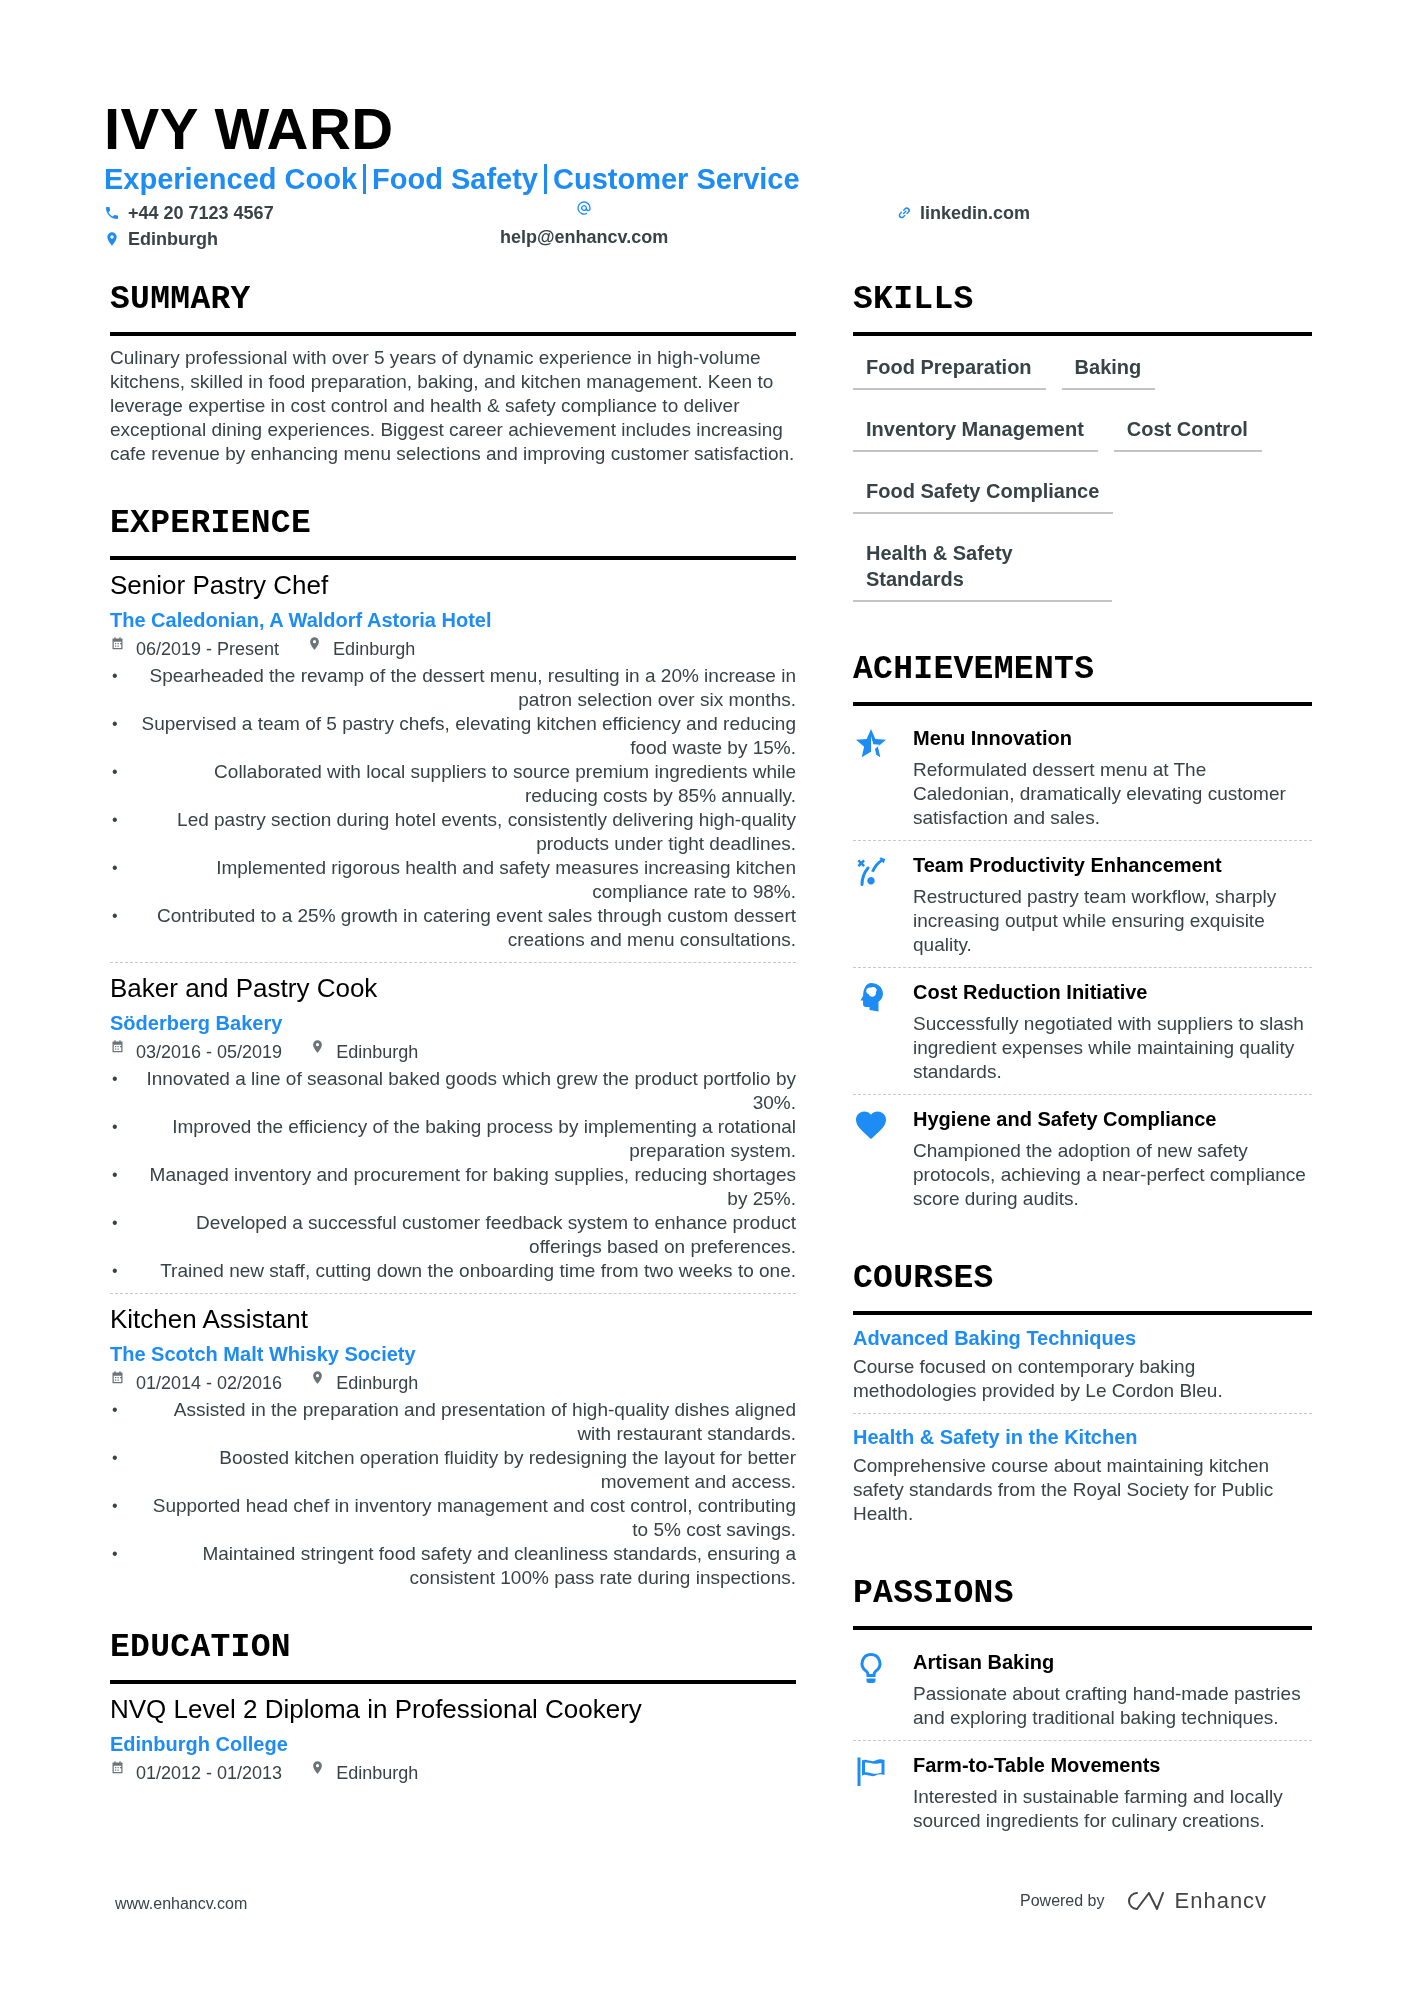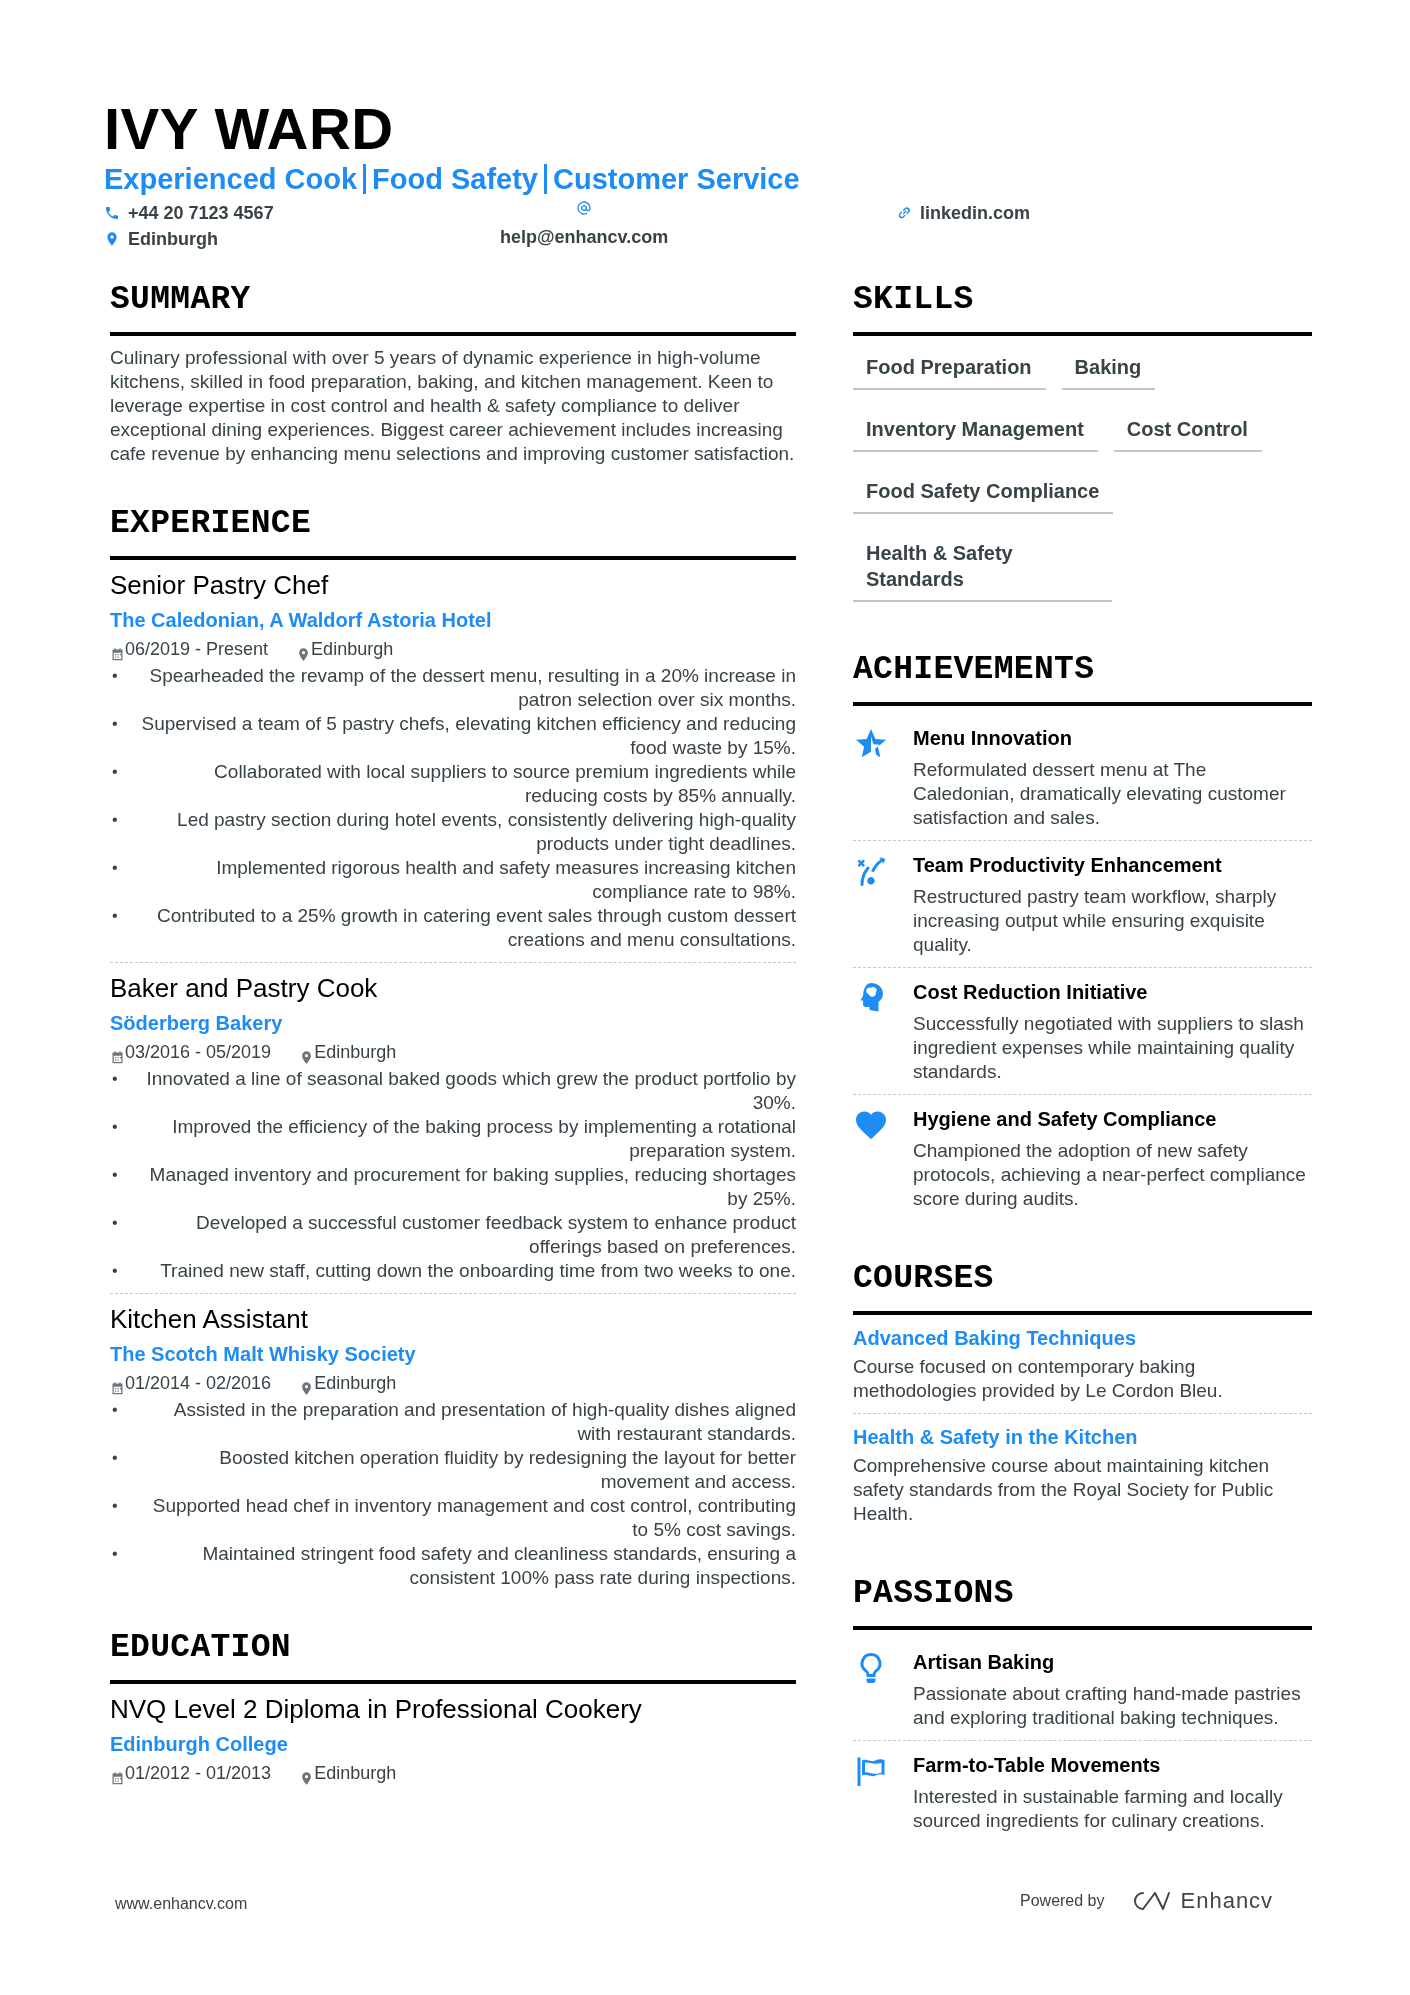--- a/index.html
+++ b/index.html
@@ -22,21 +22,21 @@
   .section-title { font-size: 33px; font-weight: 700; color: #000; line-height: 40px; letter-spacing: 0.3px; padding-bottom: 12px; border-bottom: 4px solid #000; font-family: Liberation Mono, monospace; }
   .section { margin-bottom: 38px; }
 
   .summary-text { font-size: 19px; line-height: 24px; color: #384347; margin-top: 10px; }
 
   .job { padding: 8px 0 10px 0; border-bottom: 1px dashed #c8c8c8; }
   .job:last-child { border-bottom: none; }
   .job-title { font-size: 26px; line-height: 34px; color: #000; font-weight: 400; }
   .company { font-size: 20px; font-weight: 700; color: #1e8cf5; line-height: 28px; margin-top: 4px; }
   .meta { display: flex; align-items: center; font-size: 18px; color: #384347; line-height: 26px; margin-top: 2px; }
-  .meta .m { display: flex; align-items: flex-end; gap: 0; margin-right: 28px; }
+  .meta .m { display: flex; align-items: flex-start; gap: 11px; margin-right: 28px; }
   .meta svg { width: 15px; height: 15px; fill: #6b7478; }
   .bullets { list-style: none; margin-top: 2px; }
   .bullets li { position: relative; padding-left: 28px; font-size: 19px; line-height: 24px; color: #384347; text-align: right; }
   .bullets li::before { content: "•"; position: absolute; left: 2px; top: 0; color: #384347; font-size: 16px; }
 
   
   .ach-list { margin-top: 8px; }
   .ach { display: flex; padding: 10px 0 10px 0; border-bottom: 1px dashed #c8c8c8; }
   .ach:last-child { border-bottom: none; }
   .ach-icon { width: 60px; flex: 0 0 60px; padding-top: 2px; }
@@ -50,21 +50,21 @@
   .skill { font-size: 20px; font-weight: 700; color: #384347; padding: 6px 14px 8px 13px; border-bottom: 2px solid #c4c4c4; margin: 0 16px 20px 0; line-height: 26px; }
 
   
   .course { padding: 10px 0 10px 0; border-bottom: 1px dashed #c8c8c8; }
   .course:last-child { border-bottom: none; }
   .course-title { font-size: 20px; font-weight: 700; color: #1e8cf5; line-height: 26px; }
   .course-desc { font-size: 19px; line-height: 24px; color: #384347; margin-top: 4px; }
 
   
   .footer-left { position: absolute; left: 115px; top: 1895px; font-size: 16px; color: #384347; }
-  .footer-right { position: absolute; left: 1020px; top: 1888px; display: flex; align-items: center; gap: 24px; font-size: 16px; color: #384347; }
+  .footer-right { position: absolute; left: 1020px; top: 1888px; display: flex; align-items: center; gap: 18px; font-size: 16px; color: #384347; }
   .brand { display: flex; align-items: center; gap: 8px; font-size: 22px; color: #444; letter-spacing: 1px; }
   .brand svg { width: 44px; height: 26px; }
 </style>
 </head>
 <body>
 
 <div class="header">
   <div class="name">IVY WARD</div>
   <div class="title-line">
     <span>Experienced Cook</span><span class="sep"></span><span>Food Safety</span><span class="sep"></span><span>Customer Service</span>

